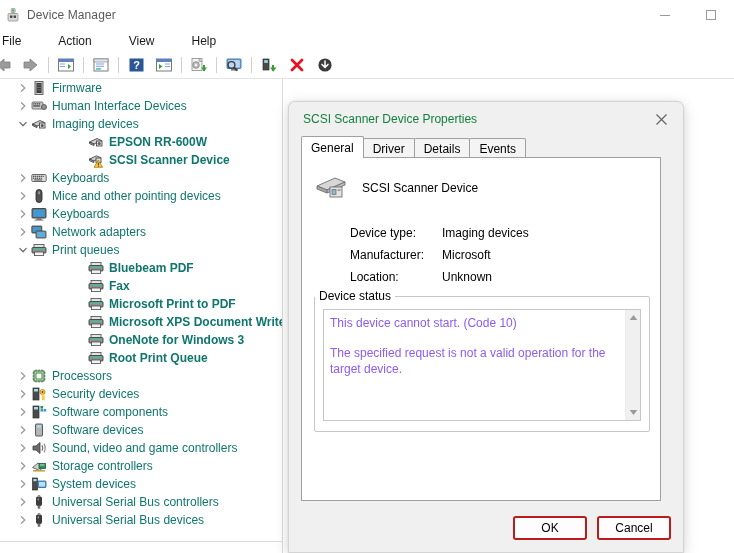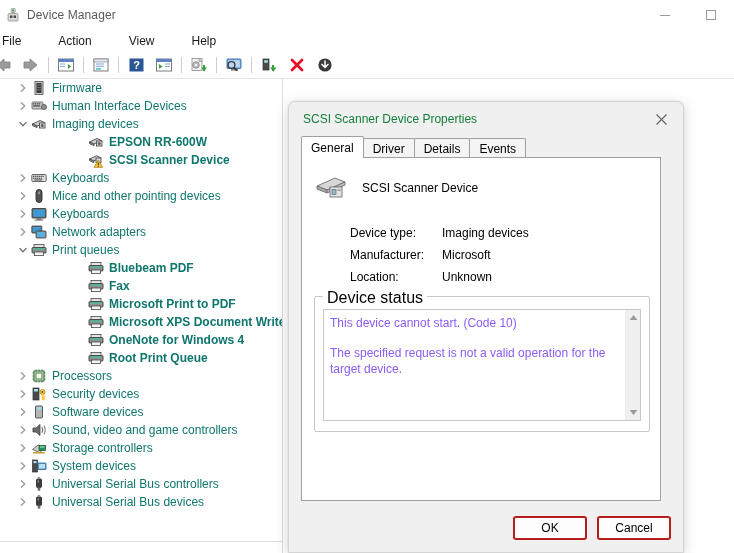--- a/index.html
+++ b/index.html
@@ -187,23 +187,23 @@
   .kv-key { width: 92px; }
   .kv-val { }
 
   .groupbox {
     position: absolute; left: 12px; top: 138px;
     width: 336px; height: 136px;
     border: 1px solid #c8c8c8;
     border-radius: 2px;
   }
   .group-legend {
-    position: absolute; left: 8px; top: -8px;
+    position: absolute; left: 0; top: -8px;
     background: #ffffff; padding: 0 4px;
-    font-size: 16px; color: #000;
+    font-size: 12px; color: #000;
   }
   .status-box {
     position: absolute; left: 8px; top: 12px;
     width: 318px; height: 112px;
     border: 1px solid #c8c8c8;
     background: #ffffff;
     overflow: hidden;
   }
   .status-text {
     position: absolute; left: 6px; top: 5px;
@@ -550,21 +550,21 @@
         <span class="tlabel">Microsoft XPS Document Writer</span>
       </div>
       <div class="row ind-1">
         <span class="chev"></span>
         <span class="ticon"><svg width="16" height="16" viewBox="0 0 16 16">
             <rect x="3" y="2.5" width="10" height="3.4" fill="#e2e2e2" stroke="#4a4a4a" stroke-width="0.8"></rect>
             <rect x="1" y="5.6" width="14" height="5.4" rx="0.8" fill="#8f8f8f" stroke="#3c3c3c" stroke-width="0.9"></rect>
             <rect x="2" y="6.4" width="12" height="1.1" fill="#3ec9a0"></rect>
             <rect x="3.5" y="10" width="9" height="3.6" fill="#f3f3f3" stroke="#4a4a4a" stroke-width="0.8"></rect>
           </svg></span>
-        <span class="tlabel">OneNote for Windows 4</span>
+        <span class="tlabel">OneNote for Windows 3</span>
       </div>
       <div class="row ind-1">
         <span class="chev"></span>
         <span class="ticon"><svg width="16" height="16" viewBox="0 0 16 16">
             <rect x="3" y="2.5" width="10" height="3.4" fill="#e2e2e2" stroke="#4a4a4a" stroke-width="0.8"></rect>
             <rect x="1" y="5.6" width="14" height="5.4" rx="0.8" fill="#8f8f8f" stroke="#3c3c3c" stroke-width="0.9"></rect>
             <rect x="2" y="6.4" width="12" height="1.1" fill="#3ec9a0"></rect>
             <rect x="3.5" y="10" width="9" height="3.6" fill="#f3f3f3" stroke="#4a4a4a" stroke-width="0.8"></rect>
           </svg></span>
         <span class="tlabel">Root Print Queue</span>
@@ -589,20 +589,35 @@
           </svg>
         </span>
         <span class="ticon"><svg width="16" height="16" viewBox="0 0 16 16">
             <rect x="2" y="2" width="6" height="12" fill="#4a4a4a" stroke="#2e2e2e" stroke-width="0.7"></rect>
             <rect x="3" y="3" width="4" height="2.5" fill="#9fe0f0"></rect>
             <circle cx="11.5" cy="6" r="2.6" fill="#ffc83d" stroke="#a07d10" stroke-width="0.7"></circle>
             <circle cx="11.5" cy="6" r="0.9" fill="#4a4a4a"></circle>
             <path d="M11.5 8.4 L11.5 13.5 L13 13.5 L13 12.4 L11.9 12.4 L11.9 11.3 L13 11.3 L13 10.2 L11.9 10.2" fill="none" stroke="#ffc83d" stroke-width="1.4"></path>
           </svg></span>
         <span class="tlabel">Security devices</span>
+      </div>
+      <div class="row ind-0">
+        <span class="chev">
+          <svg width="10" height="10" viewBox="0 0 10 10">
+            <path d="M3.4 1.8 L6.8 5 L3.4 8.2" fill="none" stroke="#9a9a9a" stroke-width="1.3" stroke-linecap="round" stroke-linejoin="round"></path>
+          </svg>
+        </span>
+        <span class="ticon"><svg width="16" height="16" viewBox="0 0 16 16">
+            <rect x="2" y="2" width="6" height="12" fill="#4a4a4a" stroke="#2e2e2e" stroke-width="0.7"></rect>
+            <rect x="3" y="3" width="4" height="2.5" fill="#9fe0f0"></rect>
+            <rect x="9.5" y="2" width="2.6" height="2.6" fill="#2b8a3e"></rect>
+            <rect x="12.6" y="5" width="2.6" height="2.6" fill="#3d9ad4"></rect>
+            <rect x="9.5" y="5" width="2.6" height="2.6" fill="#3d9ad4"></rect>
+          </svg></span>
+        <span class="tlabel">Software components</span>
       </div>
       <div class="row ind-0">
         <span class="chev">
           <svg width="10" height="10" viewBox="0 0 10 10">
             <path d="M3.4 1.8 L6.8 5 L3.4 8.2" fill="none" stroke="#9a9a9a" stroke-width="1.3" stroke-linecap="round" stroke-linejoin="round"></path>
           </svg>
         </span>
         <span class="ticon"><svg width="16" height="16" viewBox="0 0 16 16">
             <rect x="4.5" y="2" width="7" height="12" rx="1" fill="#b5b5b5" stroke="#4a4a4a" stroke-width="0.9"></rect>
             <rect x="5.8" y="3.2" width="4.4" height="2.4" fill="#9fe0f0"></rect>

